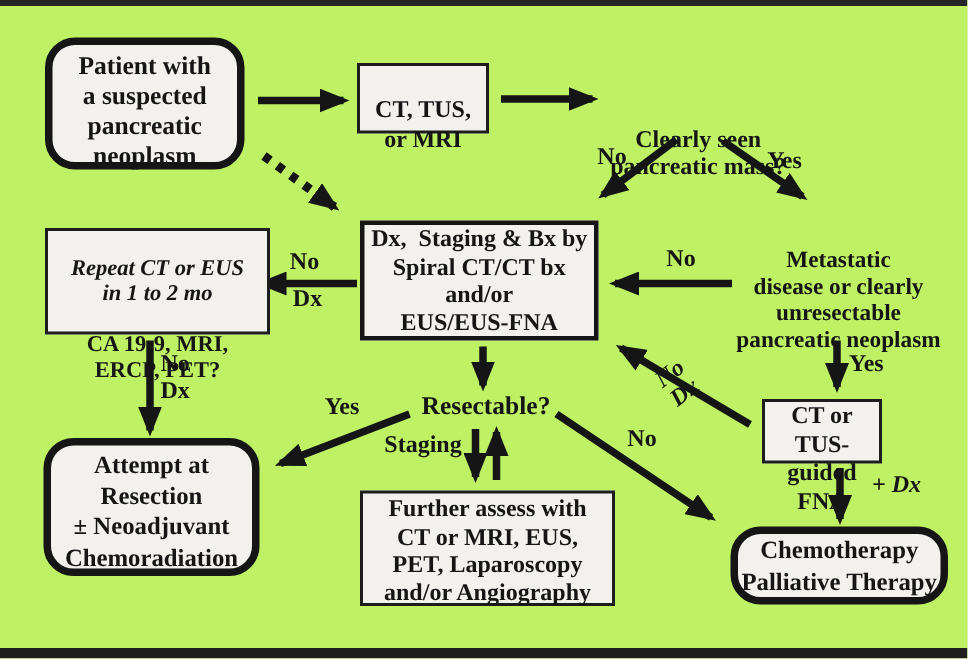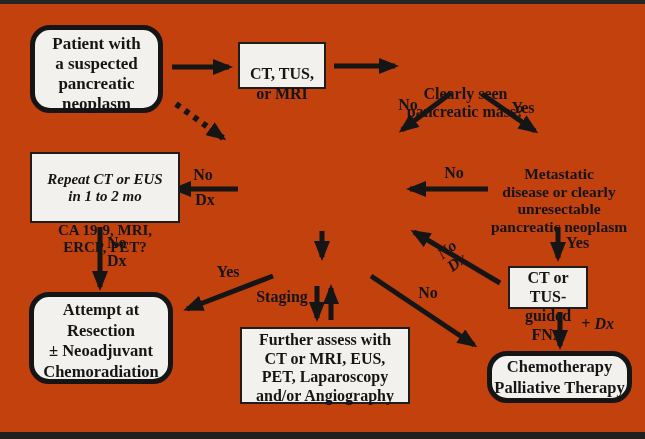--- a/index.html
+++ b/index.html
@@ -1,18 +1,18 @@
 <!DOCTYPE html>
 <html><head>
 <meta charset="utf-8">
 <style>
   html,body{margin:0;padding:0;background:#e8e8e6;}
   #stage{
     position:relative;width:645px;height:439px;overflow:hidden;
-    background:#c2410c;
+    background:#bef264;
     font-family:"Liberation Serif","DejaVu Serif",serif;
     color:#151515;font-weight:bold;
   }
   .bar{position:absolute;left:0;width:645px;background:#262626;}
   #bar-top{top:0;height:4px;}
   #bar-bottom{top:432px;height:7px;background:#1f1f1f;}
   .node,.label{position:absolute;white-space:pre-line;text-align:center;box-sizing:border-box;}
   .boxed{background:#f2f1ee;}
   .thick-round{border:5px solid #151515;border-radius:20px;}
   .thick-square{border:3px solid #151515;}
@@ -83,33 +83,38 @@
 a suspected
 pancreatic
 neoplasm</div>
 
   <div id="node-imaging" class="node boxed thin">CT, TUS,
 or MRI</div>
 
   <div id="node-clearly-seen" class="node">Clearly seen
 pancreatic mass?</div>
 
+  <div id="node-dx-staging" class="node boxed thick-square">Dx,&nbsp; Staging &amp; Bx by
+Spiral CT/CT bx
+and/or
+EUS/EUS-FNA</div>
 
   <div id="node-metastatic" class="node">Metastatic
 disease or clearly
 unresectable
 pancreatic neoplasm</div>
 
   <div id="node-repeat" class="node boxed thin">
     <span class="it">Repeat CT or EUS
 in 1 to 2 mo</span>
     <span class="rm">CA 19-9, MRI,
 ERCP, PET?</span>
   </div>
 
+  <div id="node-resectable" class="node">Resectable?</div>
 
   <div id="node-further" class="node boxed thin">Further assess with
 CT or MRI, EUS,
 PET, Laparoscopy
 and/or Angiography</div>
 
   <div id="node-attempt" class="node boxed thick-round">Attempt at
 Resection
 ± Neoadjuvant
 Chemoradiation</div>

